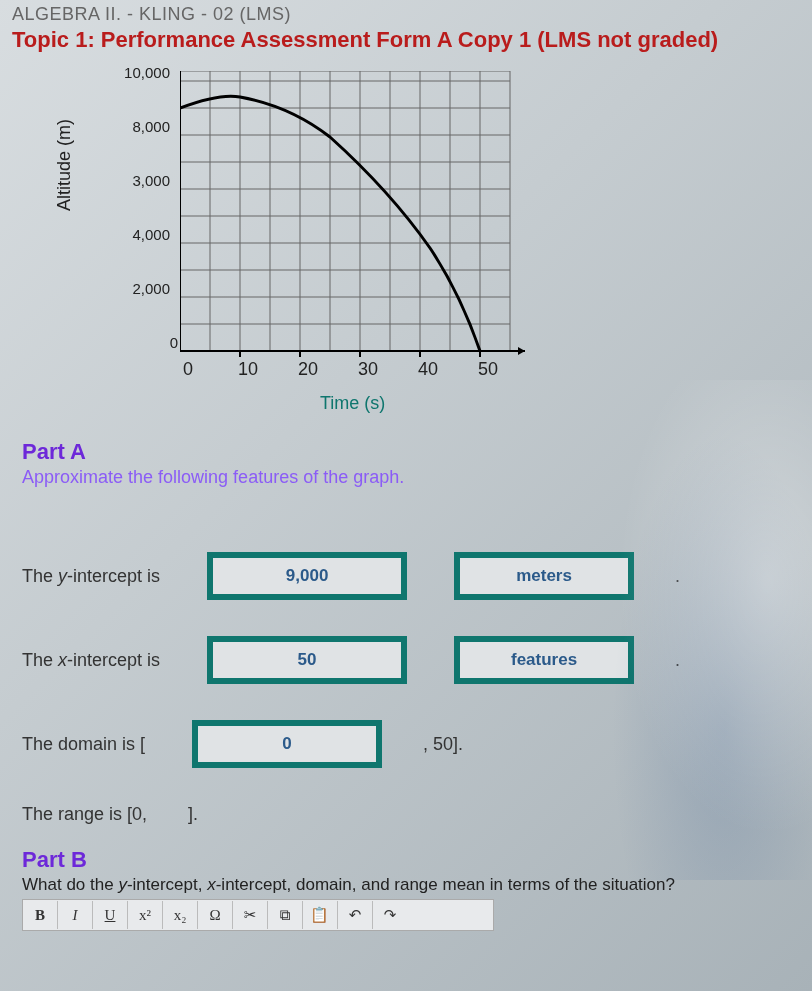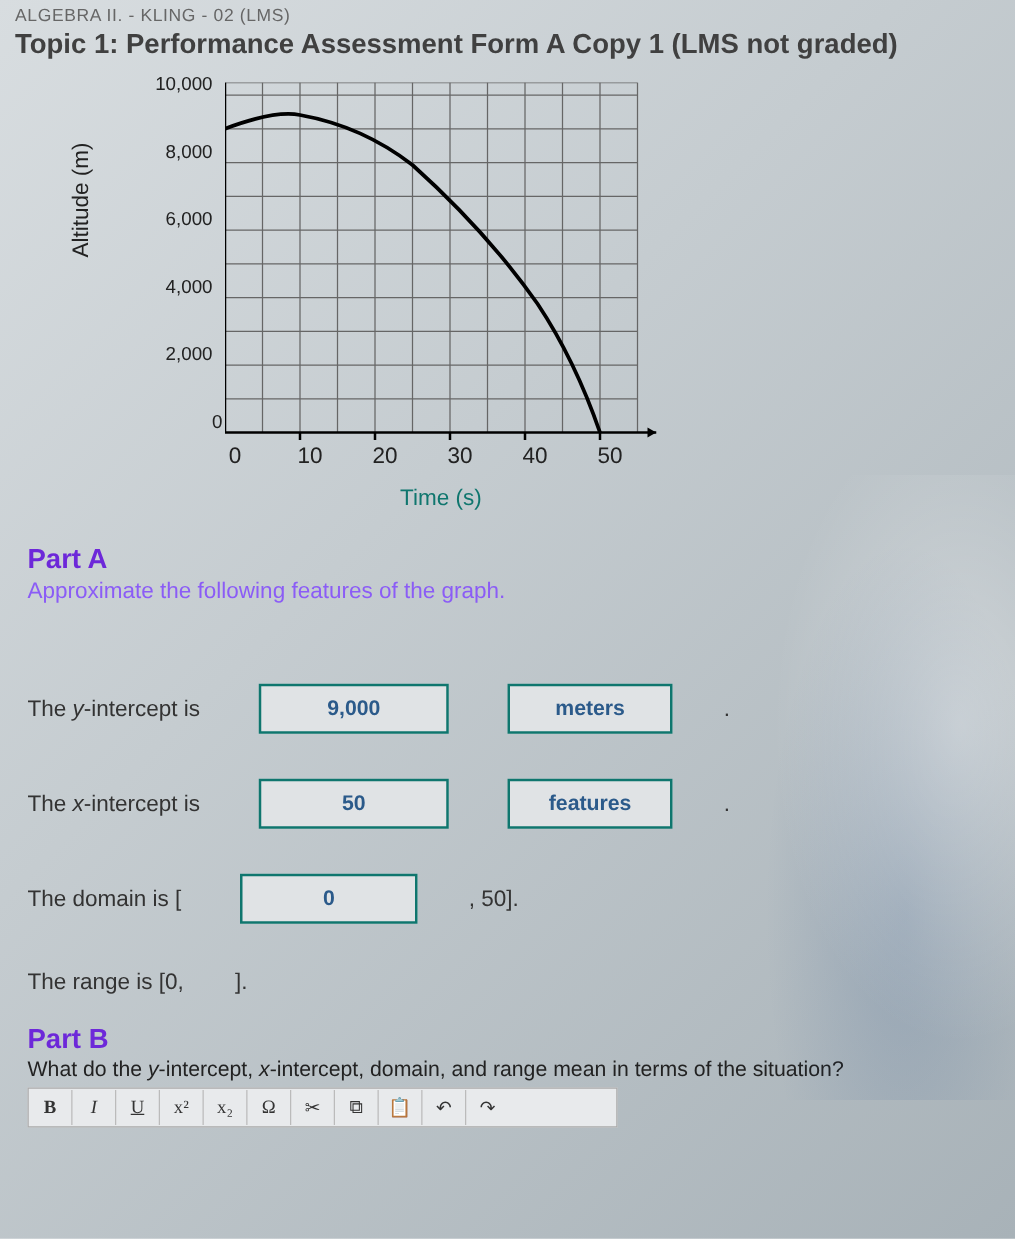--- a/index.html
+++ b/index.html
@@ -10,28 +10,28 @@
     width: 812px;
     height: 991px;
     overflow: hidden;
     color: #2a2a2a;
     position: relative;
   }
   .header {
     padding: 4px 12px 0 12px;
   }
   .course-line {
-    font-size: 14px;
+    font-size: 18px;
     color: #666;
     letter-spacing: 0.5px;
   }
   .topic-line {
     font-size: 22px;
     font-weight: bold;
-    color: #404040;
+    color: #b91c1c;
     margin-top: 2px;
     margin-bottom: 8px;
   }
   .chart-area {
     position: relative;
     margin-left: 60px;
     margin-top: 6px;
     width: 510px;
     height: 360px;
   }
@@ -89,32 +89,32 @@
     align-items: center;
     margin-bottom: 36px;
     font-size: 18px;
     color: #333;
     gap: 35px;
   }
   .row .lead {
     margin-right: 6px;
   }
   .answer-box {
-    border: 2px solid #0f766e;
+    border: 6px solid #0f766e;
     background: #e0e3e5;
     height: 36px;
     min-width: 130px;
     display: inline-flex;
     align-items: center;
     justify-content: center;
     font-weight: bold;
     color: #2b5a8a;
     font-size: 17px;
     margin: 0 6px;
-    padding: 0 4px;
+    padding: 0 24px;
   }
   .answer-box.wide { min-width: 140px; }
   .answer-box.unit { min-width: 120px; font-weight: bold; color:#2b5a8a; }
   .partb-q {
     font-size: 17px;
     color: #222;
     margin-top: 2px;
     margin-bottom: 4px;
   }
   .toolbar {
@@ -158,21 +158,21 @@
 <div class="header">
   <div class="course-line">ALGEBRA II. - KLING - 02 (LMS)</div>
   <div class="topic-line">Topic 1: Performance Assessment Form A Copy 1 (LMS not graded)</div>
 </div>
 
 <div class="chart-area">
   <div class="y-label">Altitude (m)</div>
 
   <div class="y-tick" style="left:40px; top:3px;">10,000</div>
   <div class="y-tick" style="left:40px; top:57px;">8,000</div>
-  <div class="y-tick" style="left:40px; top:111px;">6,000</div>
+  <div class="y-tick" style="left:40px; top:111px;">3,000</div>
   <div class="y-tick" style="left:40px; top:165px;">4,000</div>
   <div class="y-tick" style="left:40px; top:219px;">2,000</div>
   <div class="y-tick" style="left:88px; top:273px; width:30px;">0</div>
 
   <div class="x-tick" style="left:113px; top:298px;">0</div>
   <div class="x-tick" style="left:173px; top:298px;">10</div>
   <div class="x-tick" style="left:233px; top:298px;">20</div>
   <div class="x-tick" style="left:293px; top:298px;">30</div>
   <div class="x-tick" style="left:353px; top:298px;">40</div>
   <div class="x-tick" style="left:413px; top:298px;">50</div>

